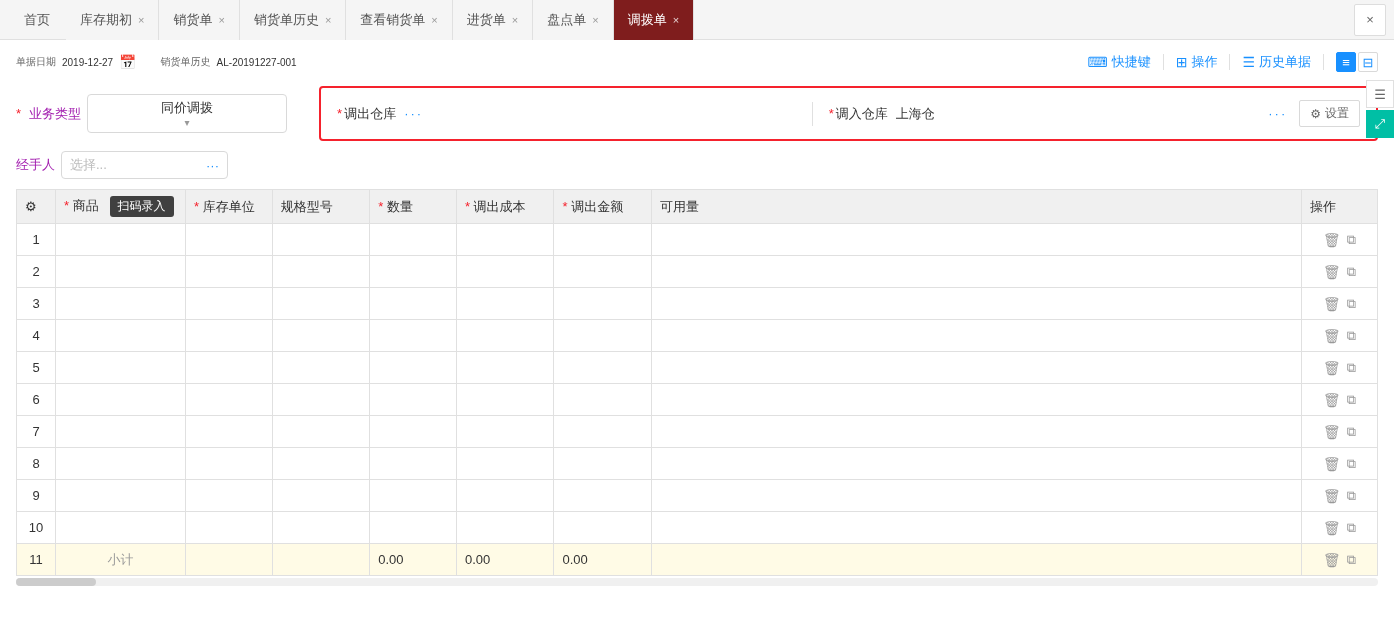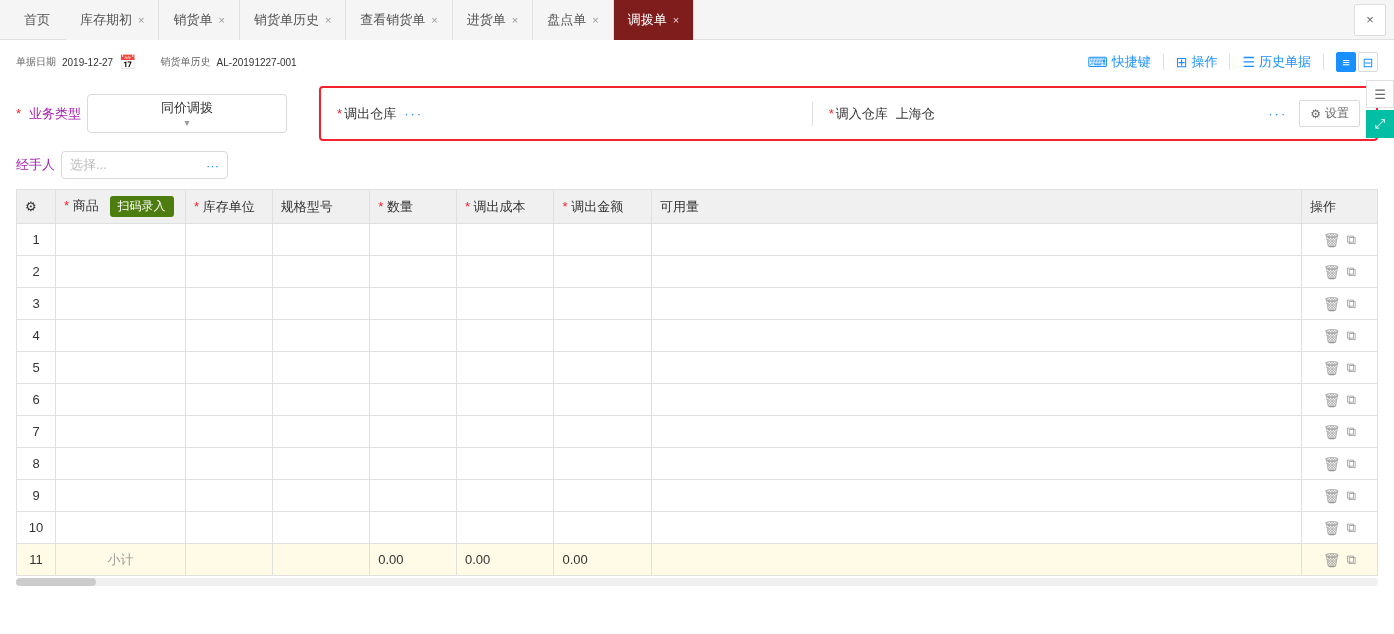--- a/index.html
+++ b/index.html
@@ -103,21 +103,21 @@
       border: 1px solid #e0e0e0; padding: 5px 8px; font-size: 13px;
       color: #333; height: 32px;
     }
     .data-table tr:last-child td { background: #fffbe6; }
     .row-num { color: #999; text-align: center; width: 36px; }
     .action-cell { display: flex; align-items: center; gap: 6px; justify-content: center; }
     .action-icon { color: #999; cursor: pointer; font-size: 14px; }
 
     
     .scan-btn {
-      background: #4d7c0f; color: #fff; border: none; border-radius: 3px;
+      background: #404040; color: #fff; border: none; border-radius: 3px;
       padding: 2px 8px; font-size: 12px; cursor: pointer; white-space: nowrap;
     }
 
     
     .right-sidebar {
       position: fixed; right: 0; top: 80px; display: flex; flex-direction: column;
       gap: 2px; z-index: 100;
     }
     .sidebar-icon-btn {
       width: 28px; height: 28px; background: #fff; border: 1px solid #e0e0e0;

